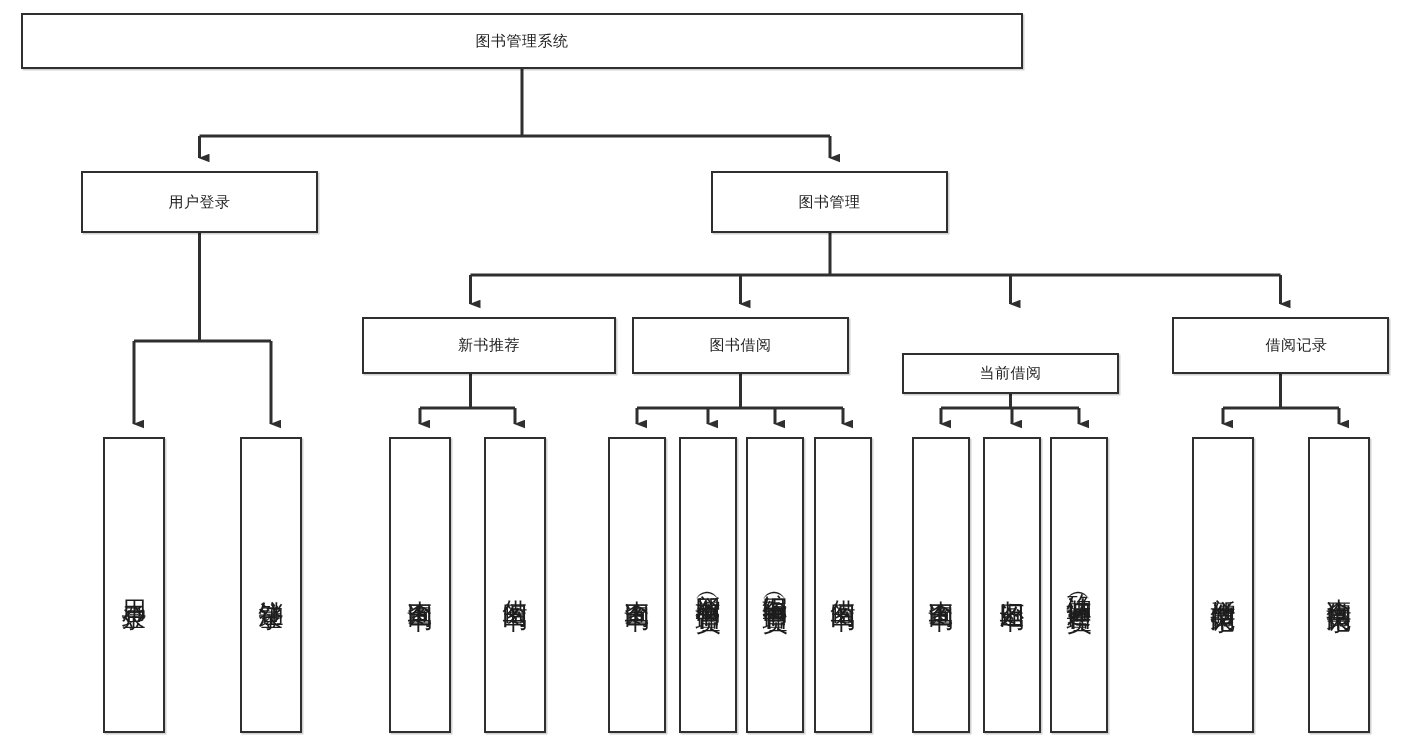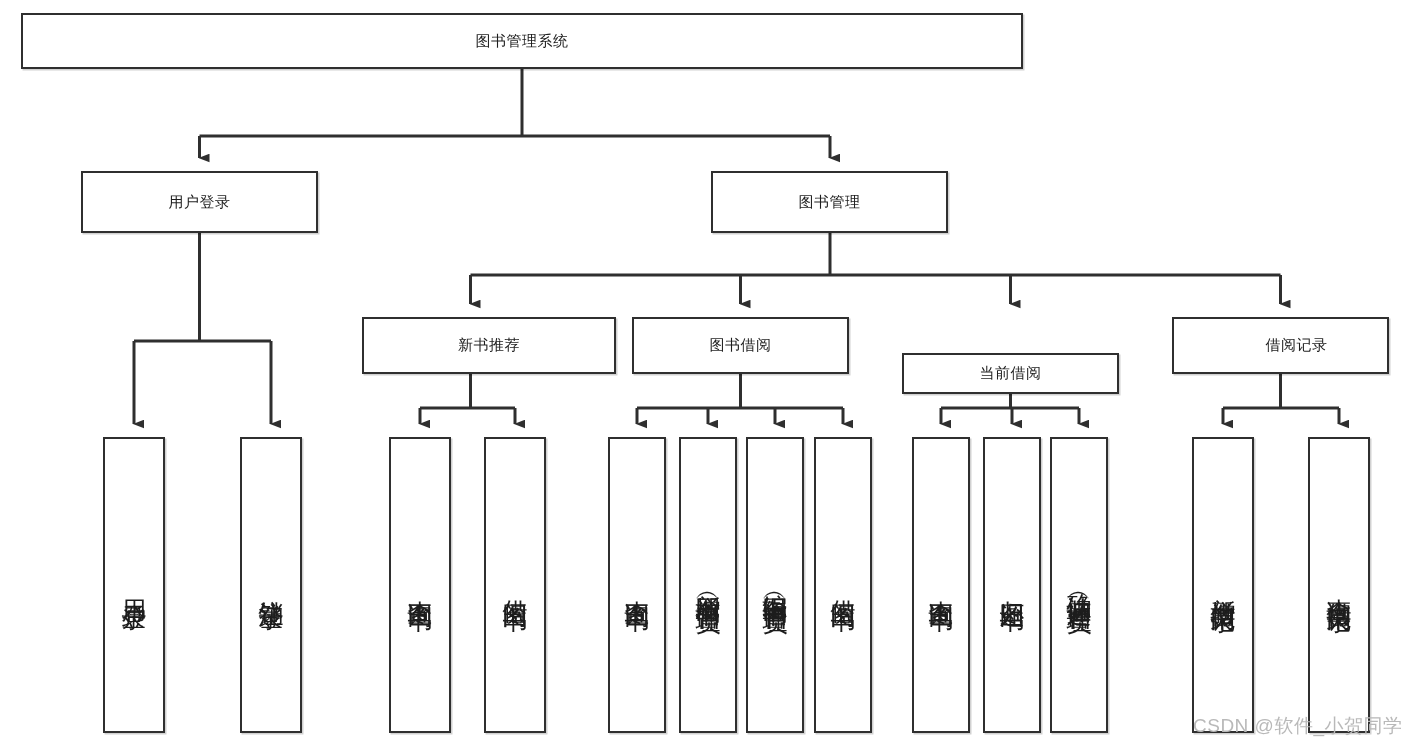--- a/index.html
+++ b/index.html
@@ -171,15 +171,14 @@
   <div class="node-box vertical" style="left:1050px; top:437px; width:58px; height:296px;">
     <span class="node-label">确认归还（管理员）</span>
   </div>
   <div class="node-box vertical" style="left:1192px; top:437px; width:62px; height:296px;">
     <span class="node-label">新增借阅记录</span>
   </div>
   <div class="node-box vertical" style="left:1308px; top:437px; width:62px; height:296px;">
     <span class="node-label">查询借阅记录</span>
   </div>
 
-  <div class="watermark" style="left:1193px; top:713px;">CSDN @软件_小贺同学</div>
 
 </div>
 
 </body></html>

